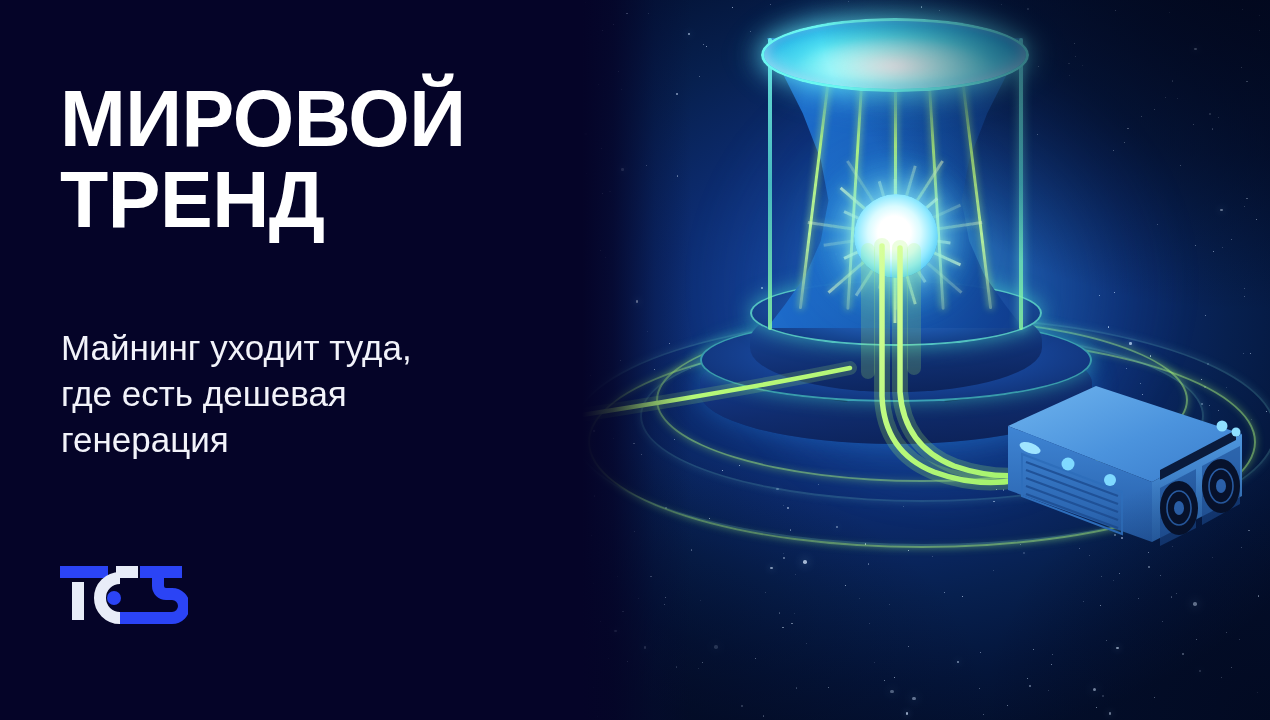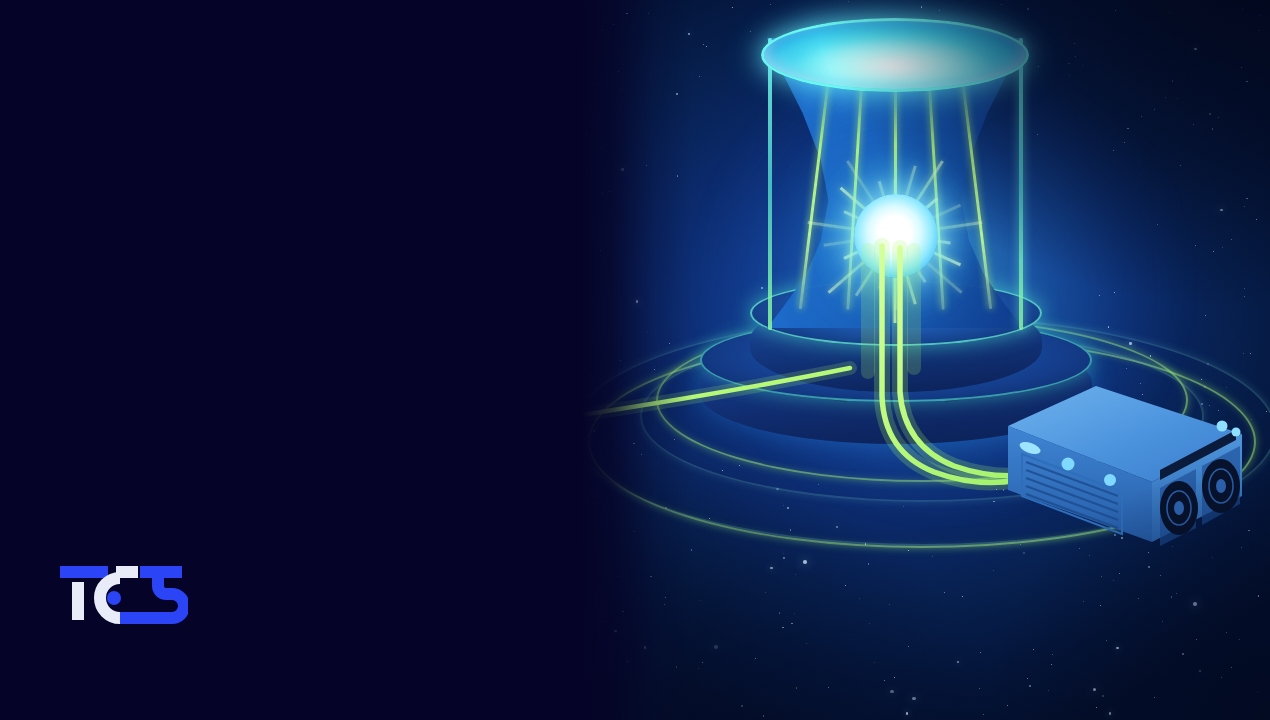--- a/index.html
+++ b/index.html
@@ -648,21 +648,26 @@
       <circle cx="222" cy="48" r="5.5" fill="#8fe0ff"></circle>
       <circle cx="236" cy="54" r="4.5" fill="#8fe0ff"></circle>
     </svg>
 
     <div class="art-vignette"></div>
     <div class="art-seam"></div>
   </div>
 
   <div id="left-panel">
 
-
+    <div id="headline">МИРОВОЙ
+ТРЕНД</div>
+
+    <div id="subtitle">Майнинг уходит туда,
+где есть дешевая
+генерация</div>
 
     <div id="logo" title="TCS" aria-label="TCS">
       <svg viewBox="0 0 130 62" width="130" height="62">
 
         <rect x="2" y="4" width="48" height="12" fill="#2b44f5"></rect>
         <rect x="14" y="20" width="12" height="38" fill="#e8ecf8"></rect>
 
         <path d="M62,16 a20,20 0 1,0 0,40" fill="none" stroke="#e8ecf8" stroke-width="12" stroke-linecap="butt"></path>
         <rect x="58" y="4" width="22" height="12" fill="#e8ecf8"></rect>
         <circle cx="56" cy="36" r="7" fill="#2b44f5"></circle>

